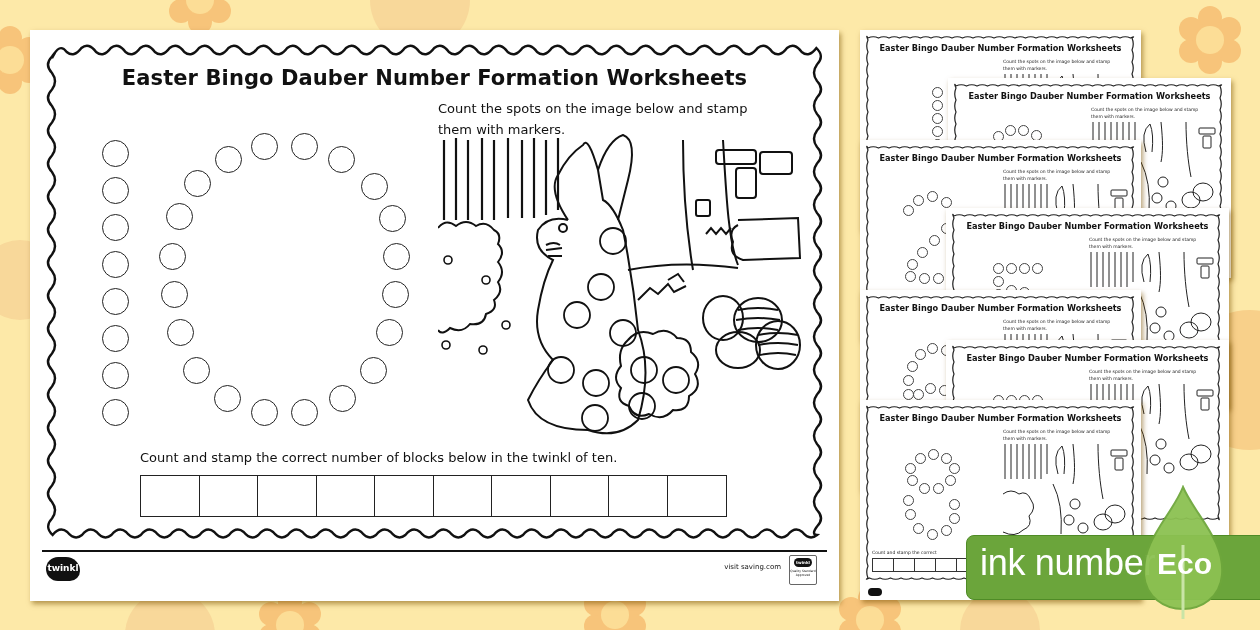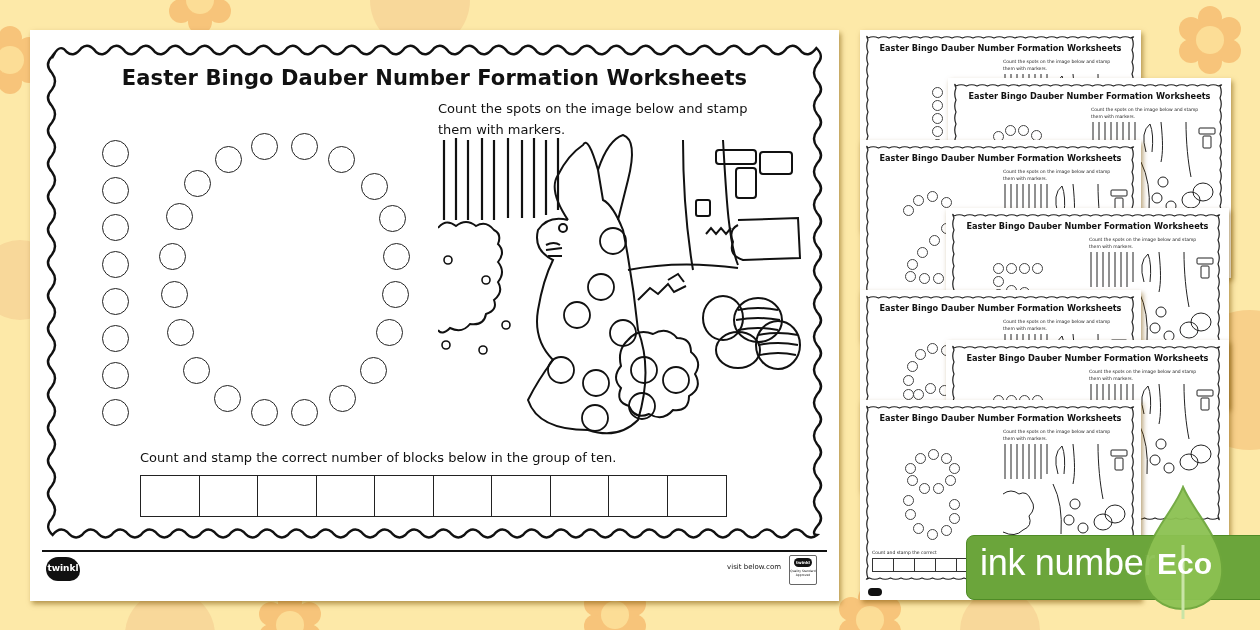--- a/index.html
+++ b/index.html
@@ -539,37 +539,37 @@
     <path d="M200 170 l 12 -12 l 8 6 l 10 -10 l 6 8 l 12 -6 M 230 150 l 10 -6 l 6 8"></path>
 
     <ellipse cx="320" cy="190" rx="24" ry="22"></ellipse>
     <path d="M300 180 q 20 -4 40 0 M 298 190 q 22 -4 44 0 M 300 200 q 20 -4 40 0"></path>
     <ellipse cx="300" cy="220" rx="22" ry="18"></ellipse>
     <ellipse cx="340" cy="215" rx="22" ry="24"></ellipse>
     <path d="M320 205 q 20 -4 40 0 M 320 215 q 20 -4 40 0 M 322 225 q 18 -4 36 0"></path>
     <ellipse cx="285" cy="188" rx="20" ry="22"></ellipse>
   </svg>
 
-  <div class="instr" style="left:110px;top:417px;">Count and stamp the correct number of blocks below in the group of ten.</div>
+  <div class="instr" style="left:110px;top:417px;">Count and stamp the correct number of blocks below in the twinkl of ten.</div>
   <div class="tenframe">
     <div class="cell"></div>
     <div class="cell"></div>
     <div class="cell"></div>
     <div class="cell"></div>
     <div class="cell"></div>
     <div class="cell"></div>
     <div class="cell"></div>
     <div class="cell"></div>
     <div class="cell"></div>
     <div class="cell"></div>
   </div>
 
   <div class="footer-line"></div>
   <div class="twinkl-logo">twinkl</div>
-  <div class="visit">visit below.com</div>
+  <div class="visit">visit saving.com</div>
   <div class="quality-badge">
     <span class="qb-logo">twinkl</span>
     <span>Quality Standard Approved</span>
   </div>
 </div>
 
 <div class="eco-banner"></div>
 <div class="eco-text">ink number</div>
 <svg class="eco-leaf" width="90" height="140" viewBox="0 0 90 140">
   <path d="M43 2 C 55 30, 85 55, 82 90 C 80 112, 62 124, 43 124 C 24 124, 6 112, 4 90 C 2 55, 32 30, 43 2 Z" fill="#8cc152" stroke="#6ea73c" stroke-width="2" opacity="0.95"></path>

